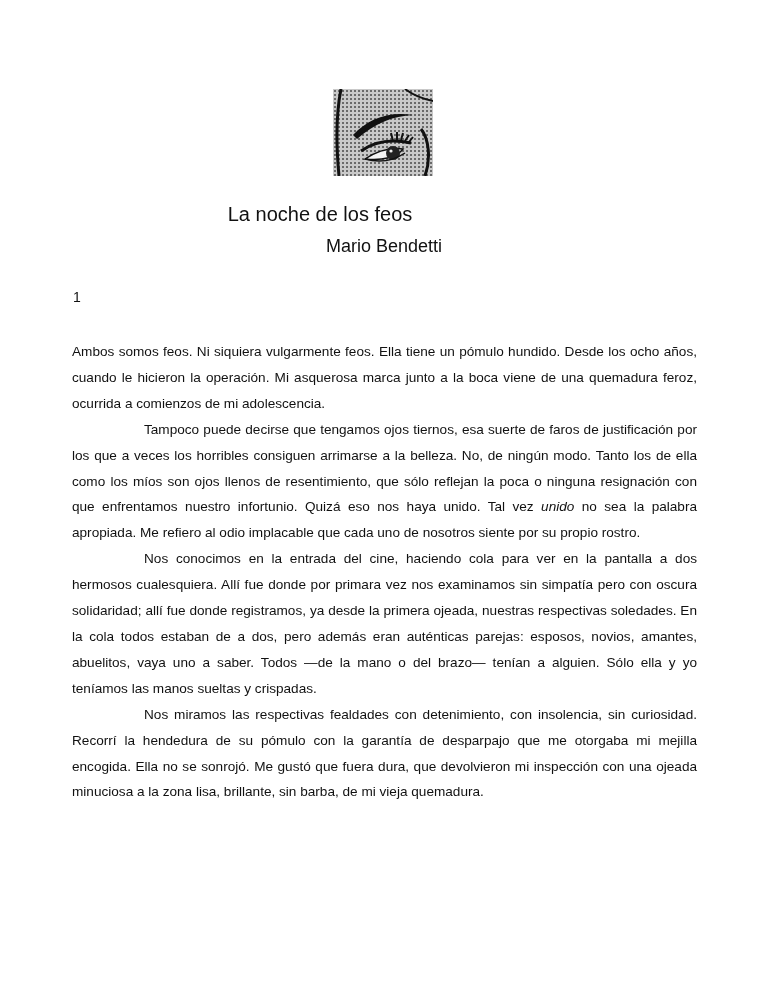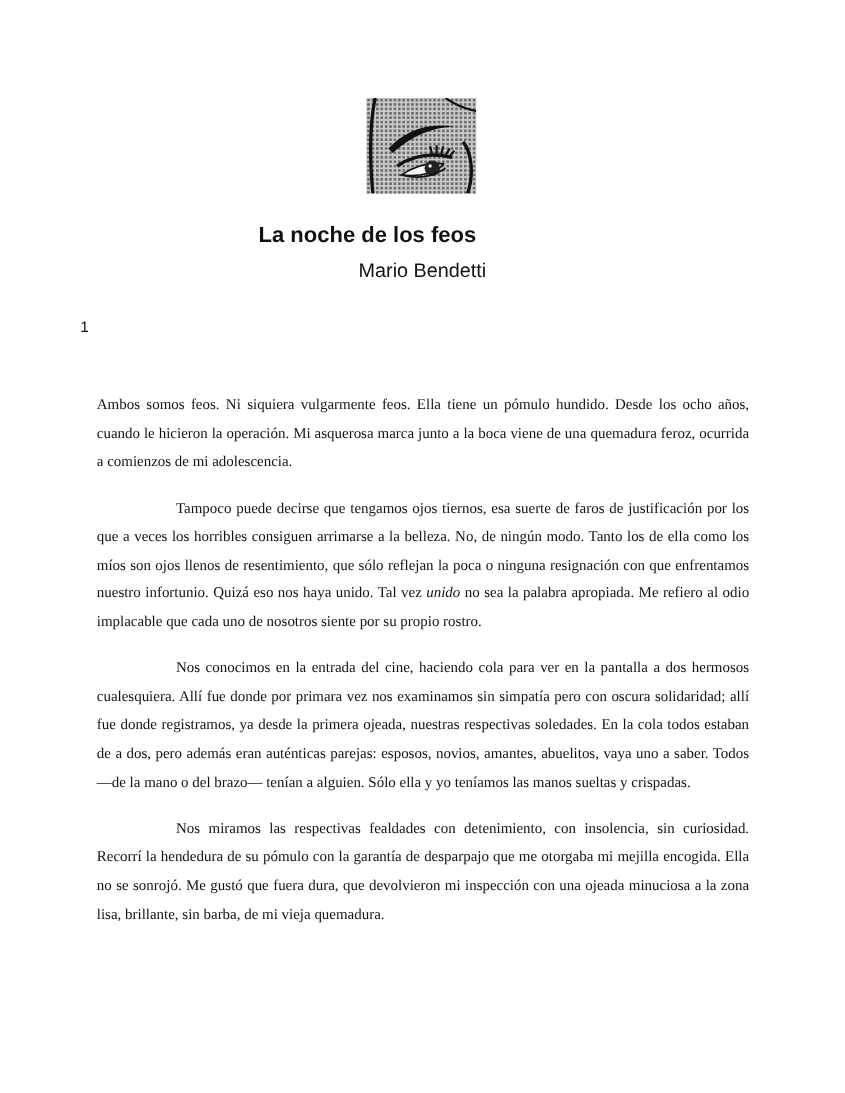--- a/index.html
+++ b/index.html
@@ -4,28 +4,28 @@
 <style>
   html, body { margin:0; padding:0; background:#ffffff; }
   body { width:768px; height:994px; position:relative; overflow:hidden;
          font-family:"Liberation Sans", sans-serif; color:#111; }
   .page { position:absolute; left:0; top:0; width:768px; height:994px; }
   .illus { position:absolute; left:333px; top:89px; width:100px; height:87px;
            background-color:#c9c9c9;
            background-image: radial-gradient(circle, #6a6a6a 1.1px, transparent 1.4px);
            background-size: 4px 4px; overflow:hidden; }
   .illus svg { position:absolute; left:0; top:0; width:100px; height:87px; }
-  .title { position:absolute; left:16px; width:636px; top:203px; text-align:center;
-           font-size:20px; font-weight:bold; margin:0; }
+  .title { position:absolute; left:2px; width:636px; top:203px; text-align:center;
+           font-size:20px; font-weight:normal; margin:0; }
   .author { position:absolute; left:0; width:768px; top:236px; text-align:center;
             font-size:18px; }
   .section-num { position:absolute; left:73px; top:289px; font-size:14px; }
   .body { position:absolute; left:72px; top:339px; width:625px;
           font-size:13.6px; line-height:25.9px; text-align:justify; }
-  .body p { margin:16px;font-family:Liberation Serif, serif; }
+  .body p { margin:0; }
   .body p.indent { text-indent:72px; }
 </style>
 </head>
 <body>
 
 <div class="page">
 
   <div class="illus">
     <svg viewBox="0 0 100 87">
 

